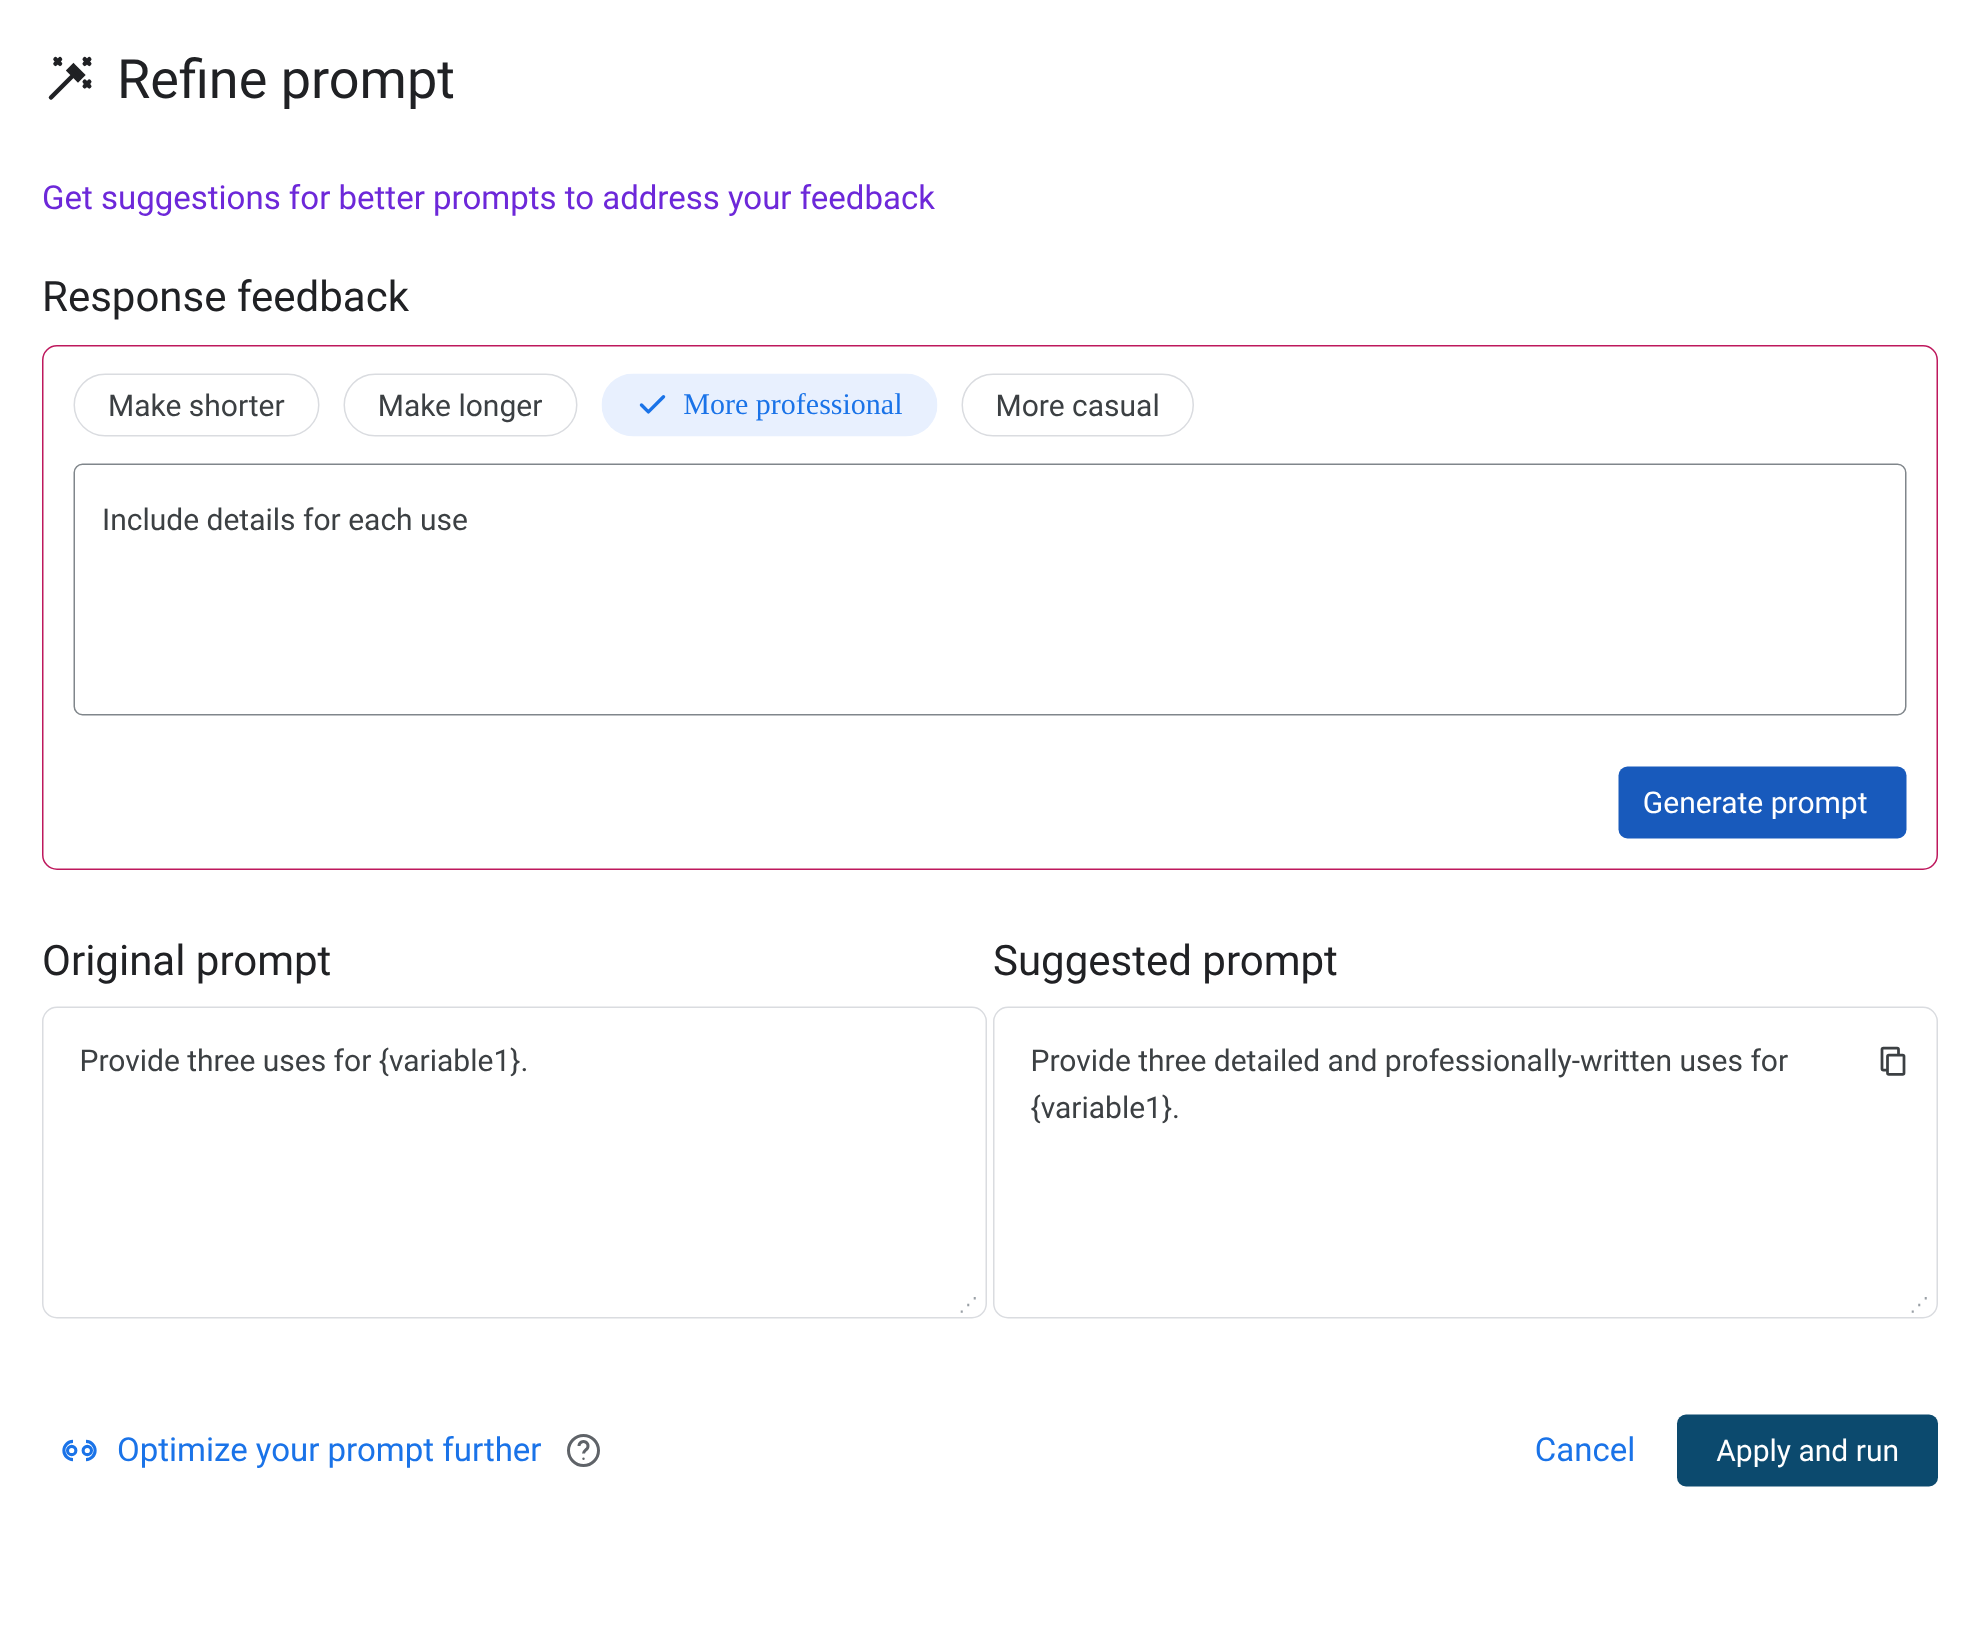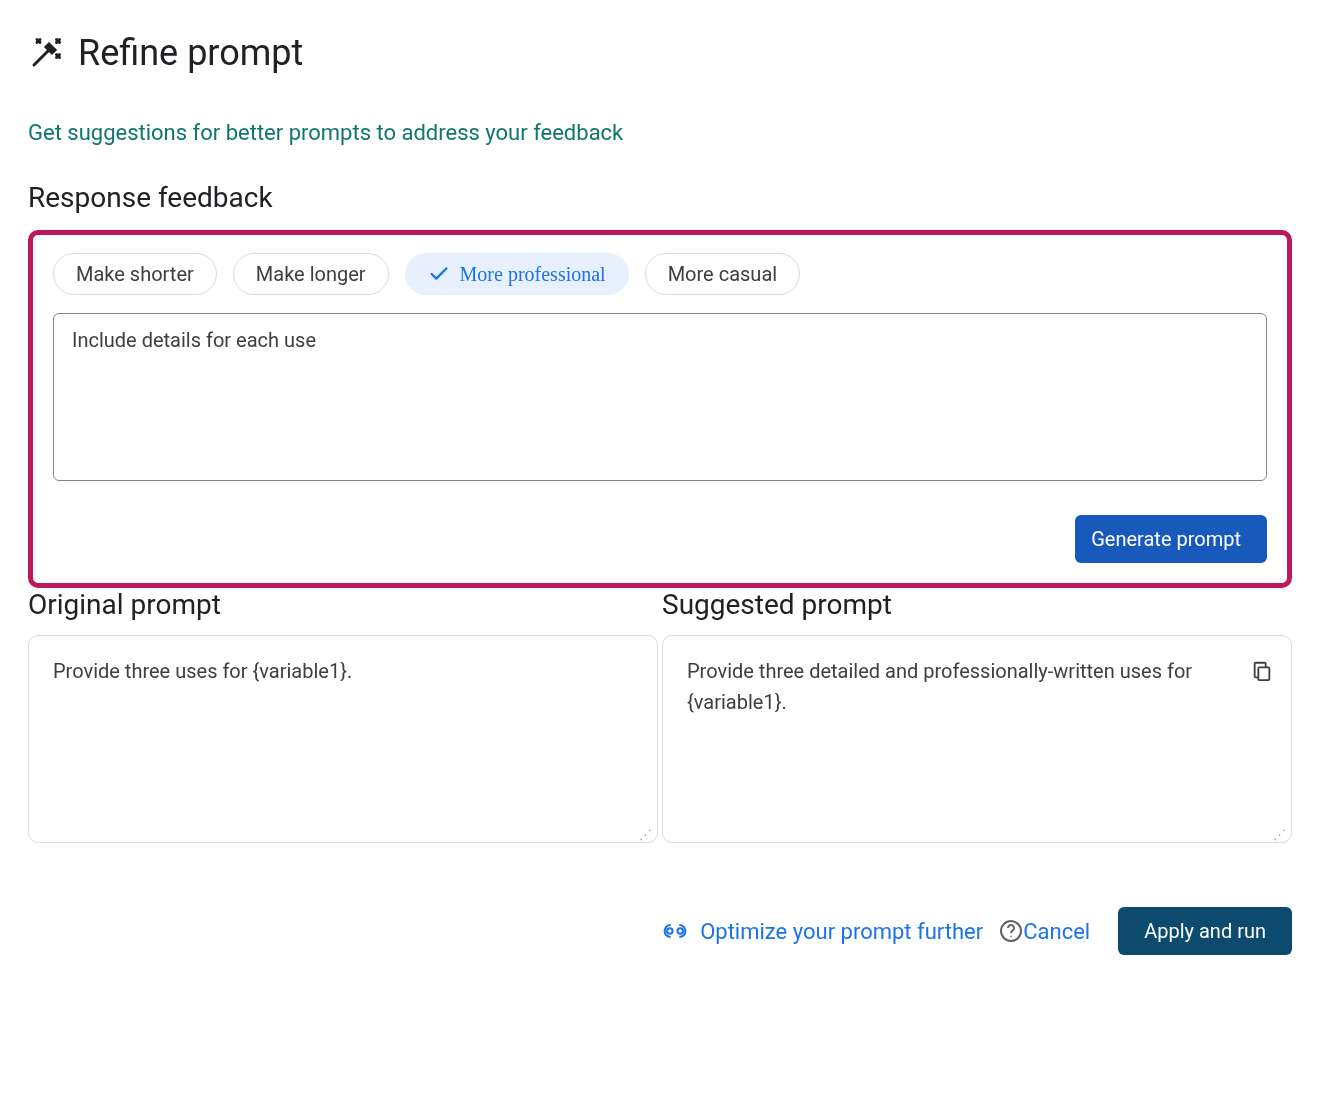--- a/index.html
+++ b/index.html
@@ -25,33 +25,34 @@
       height: 36px;
       display: block;
     }
     .page-title {
       font-size: 36px;
       font-weight: 400;
       color: #202124;
     }
     .subtitle {
       font-size: 22px;
-      color: #0f766e;
+      color: #6d28d9;
       margin-bottom: 36px;
     }
     .section-heading {
       font-size: 28px;
       font-weight: 400;
       color: #202124;
       margin-bottom: 16px;
     }
     .feedback-card {
-      border: 5px solid #be185d;
+      border: 1px solid #be185d;
       border-radius: 10px;
       padding: 18px 20px 20px 20px;
+      margin-bottom: 44px;
     }
     .chip-row {
       display: flex;
       gap: 16px;
       margin-bottom: 18px;
     }
     .chip {
       border: 1px solid #dadce0;
       border-radius: 22px;
       background: #fff;
@@ -72,21 +73,21 @@
     }
     .chip-check svg {
       width: 22px;
       height: 22px;
       display: block;
     }
     .feedback-input {
       width: 100%;
       border: 1px solid #80868b;
       border-radius: 6px;
-      padding: 14px 18px;
+      padding: 24px 18px;
       font-size: 20px;
       color: #3c4043;
       font-family: inherit;
       resize: none;
       height: 168px;
       outline: none;
     }
     .generate-row {
       display: flex;
       justify-content: flex-end;
@@ -145,21 +146,21 @@
       cursor: pointer;
     }
     .copy-icon svg {
       width: 22px;
       height: 22px;
       display: block;
     }
     .footer-row {
       display: flex;
       align-items: center;
-      justify-content: flex-end;
+      justify-content: space-between;
       margin-top: 20px;
       padding-left: 12px;
     }
     .optimize-link {
       display: flex;
       align-items: center;
       gap: 12px;
     }
     .link-icon svg {
       width: 26px;

